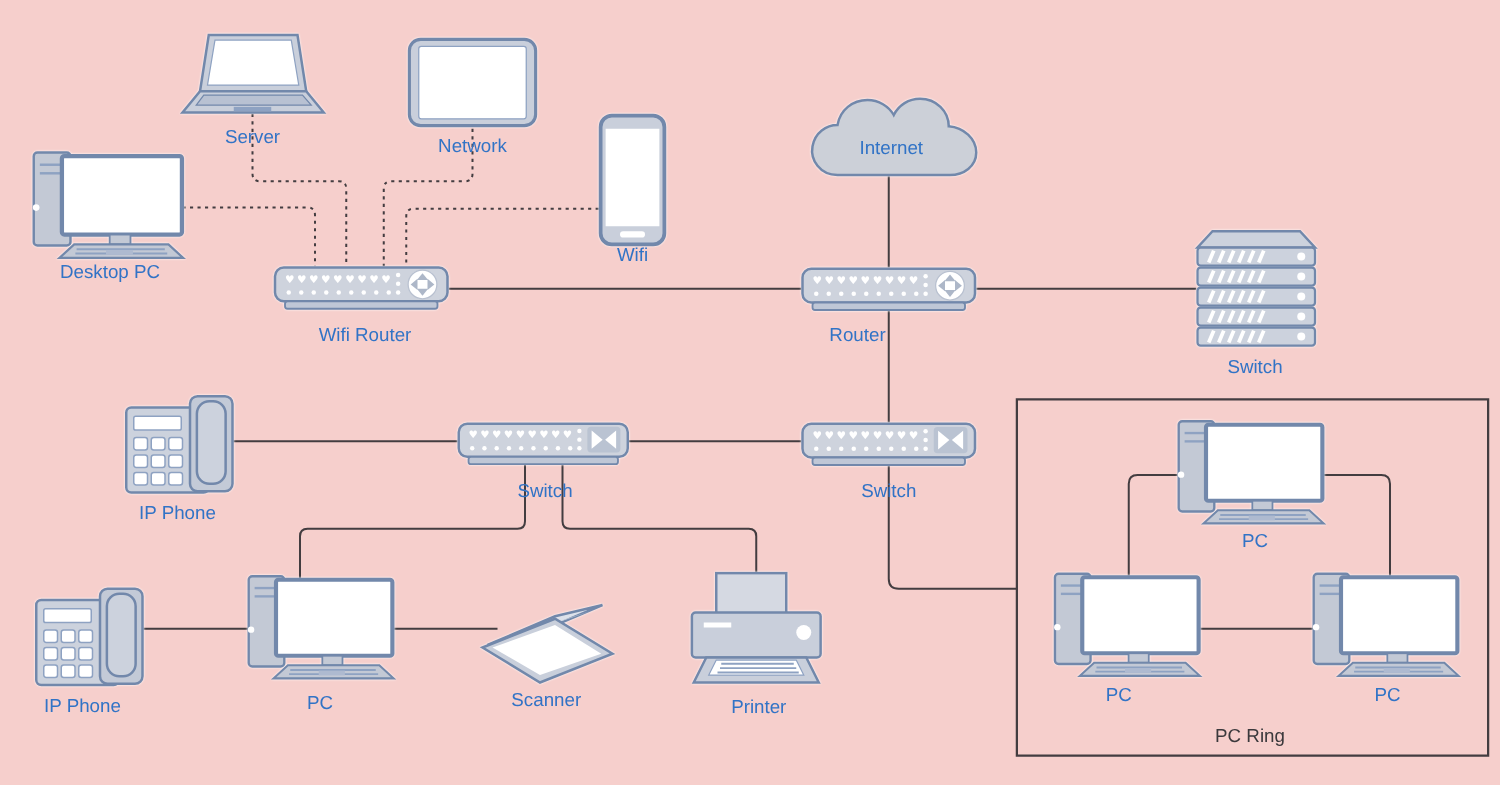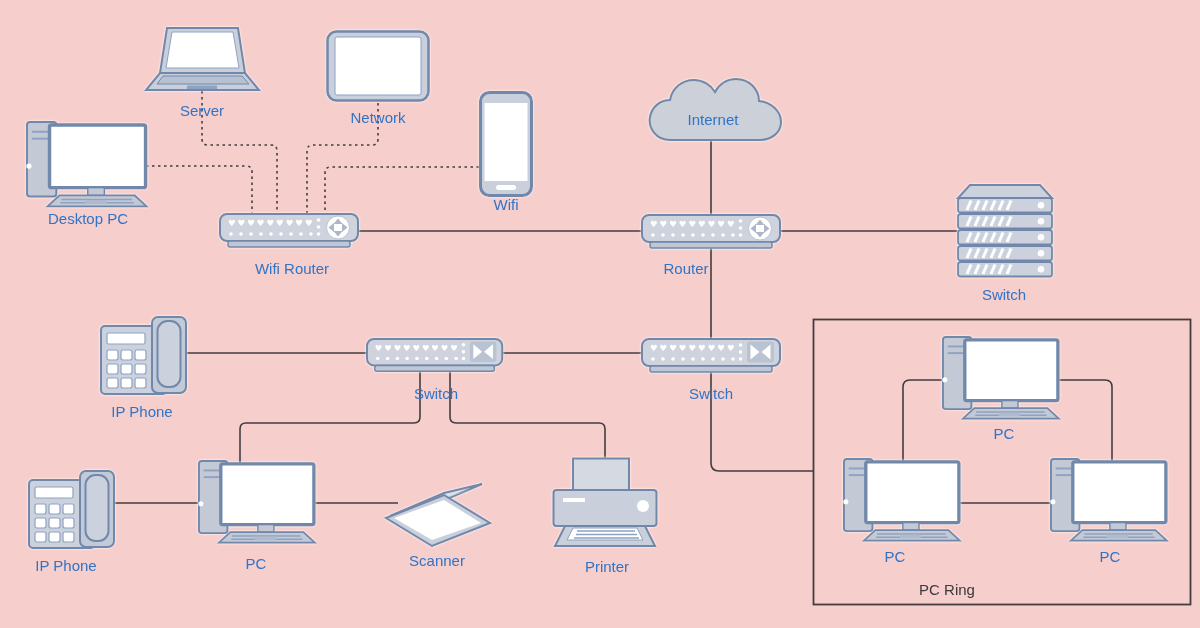--- a/index.html
+++ b/index.html
@@ -254,15 +254,15 @@
 <div class="lbl" style="left:142px;top:411px">IP Phone</div>
 <div class="lbl" style="left:436px;top:393px">Switch</div>
 <div class="lbl" style="left:711px;top:393px">Switch</div>
 <div class="lbl" style="left:66px;top:565px">IP Phone</div>
 <div class="lbl" style="left:256px;top:563px">PC</div>
 <div class="lbl" style="left:437px;top:560px">Scanner</div>
 <div class="lbl" style="left:607px;top:566px">Printer</div>
 <div class="lbl" style="left:1004px;top:433px">PC</div>
 <div class="lbl" style="left:895px;top:556px">PC</div>
 <div class="lbl" style="left:1110px;top:556px">PC</div>
-<div class="lbl dark" style="left:947px;top:589px">PC Ring</div>
+<div class="lbl dark" style="left:1000px;top:589px">PC Ring</div>
 
 </div>
 
 </body></html>

